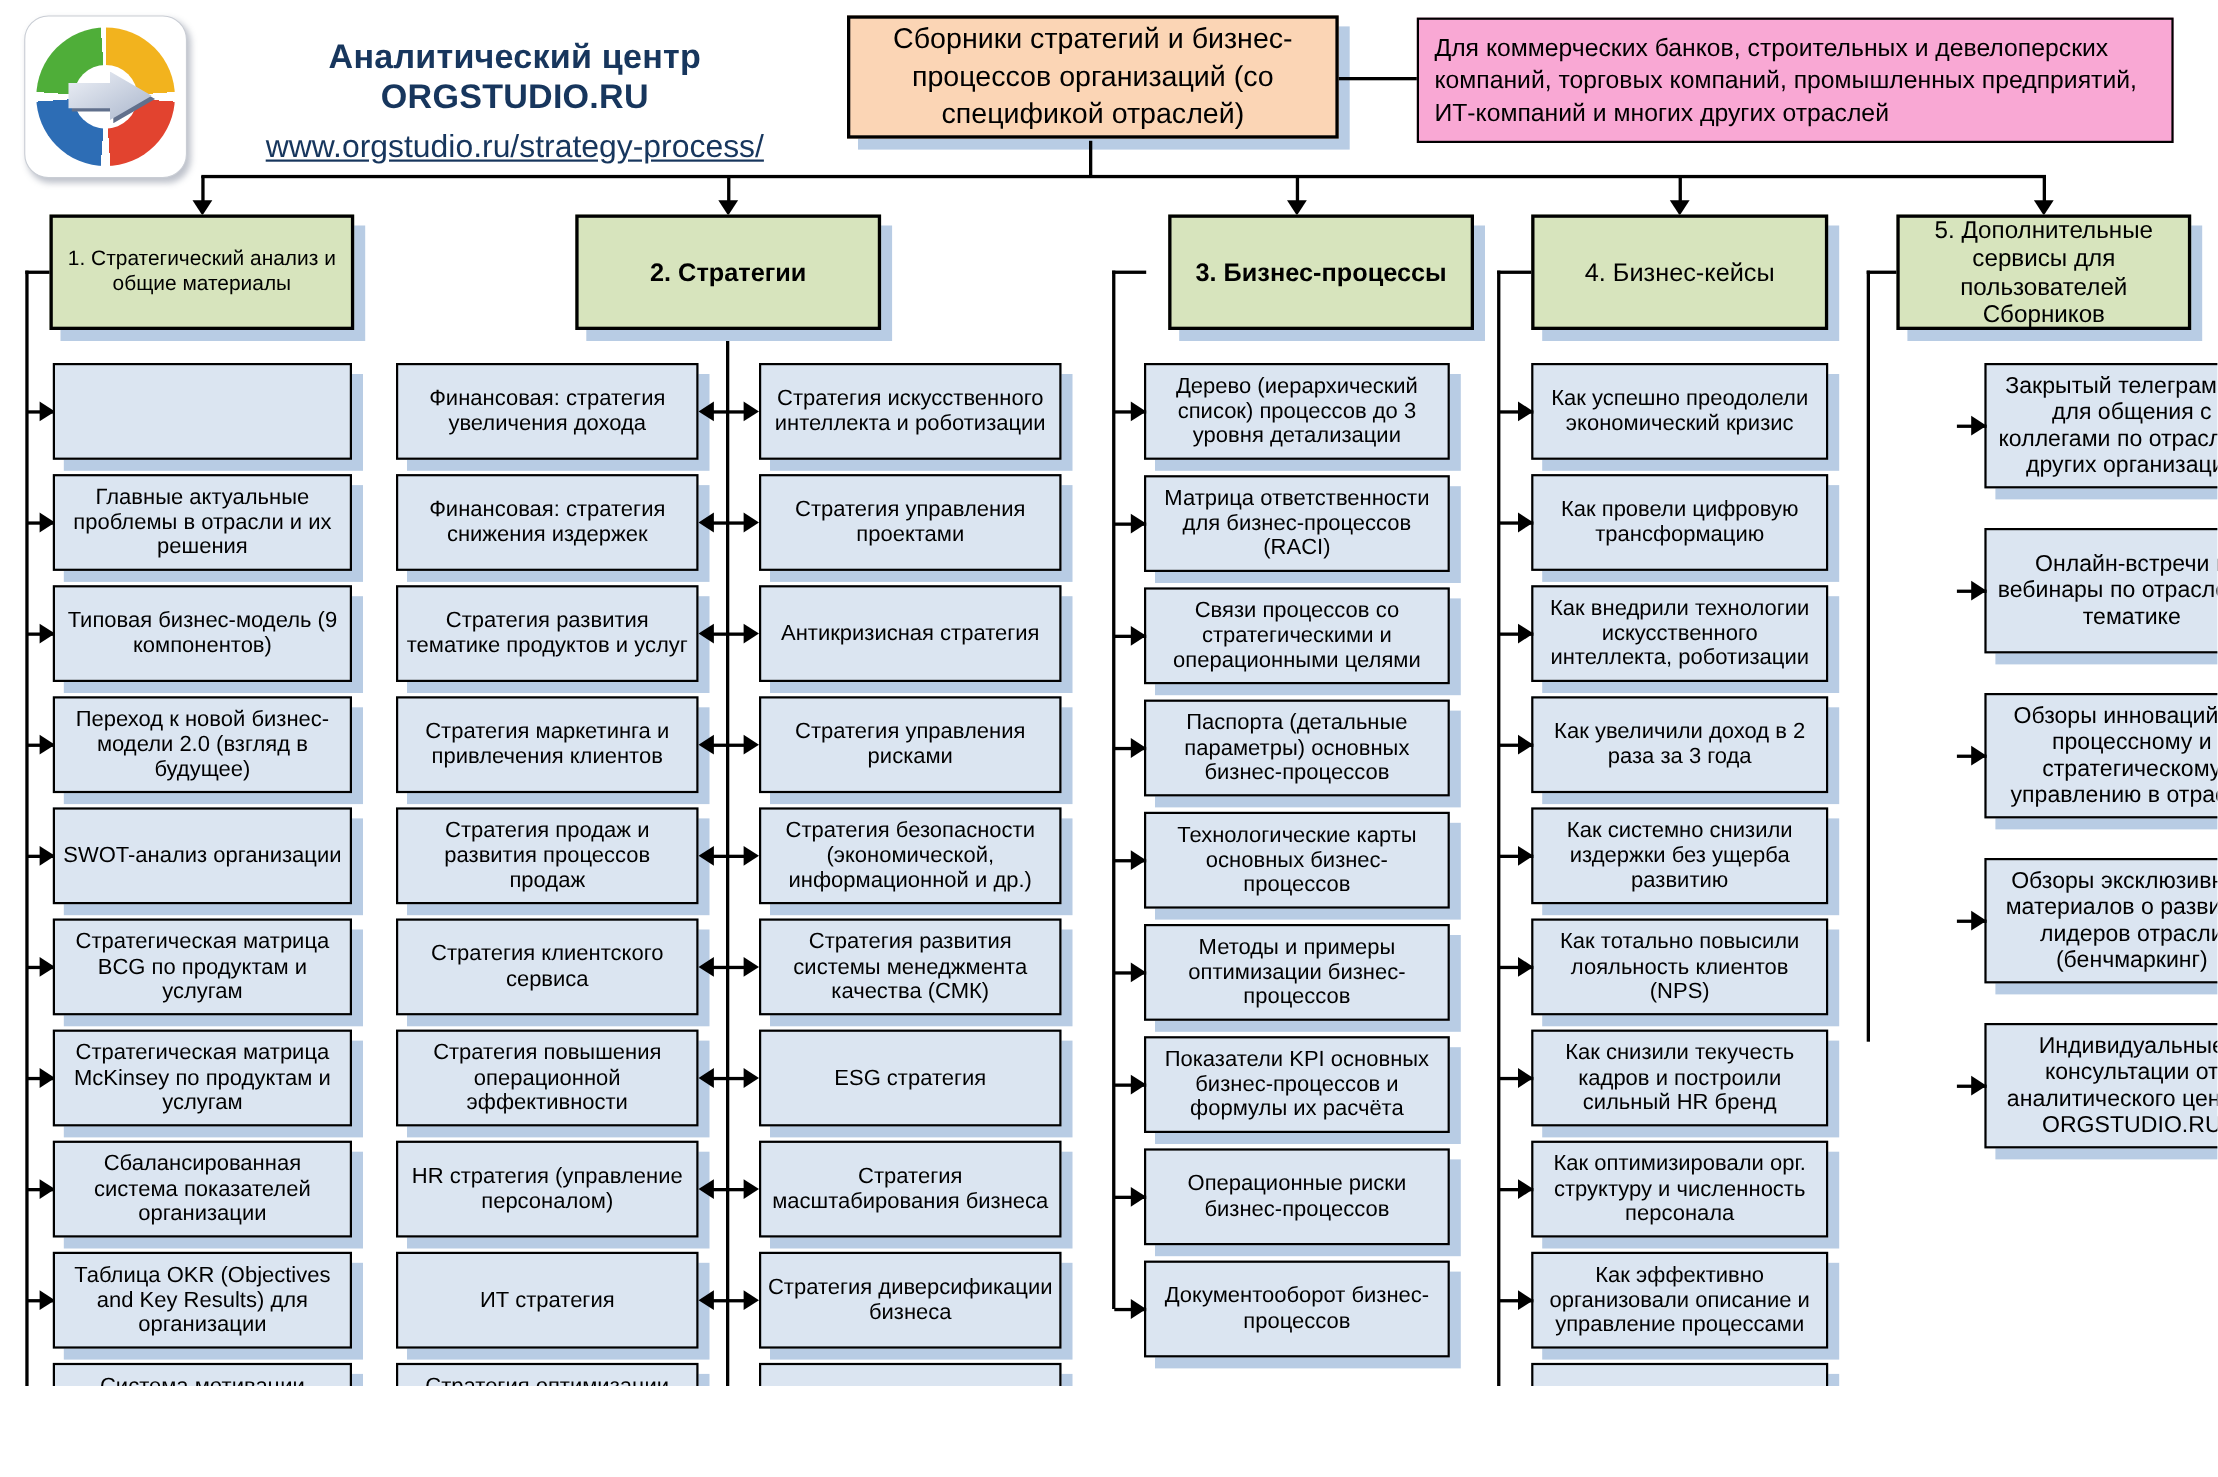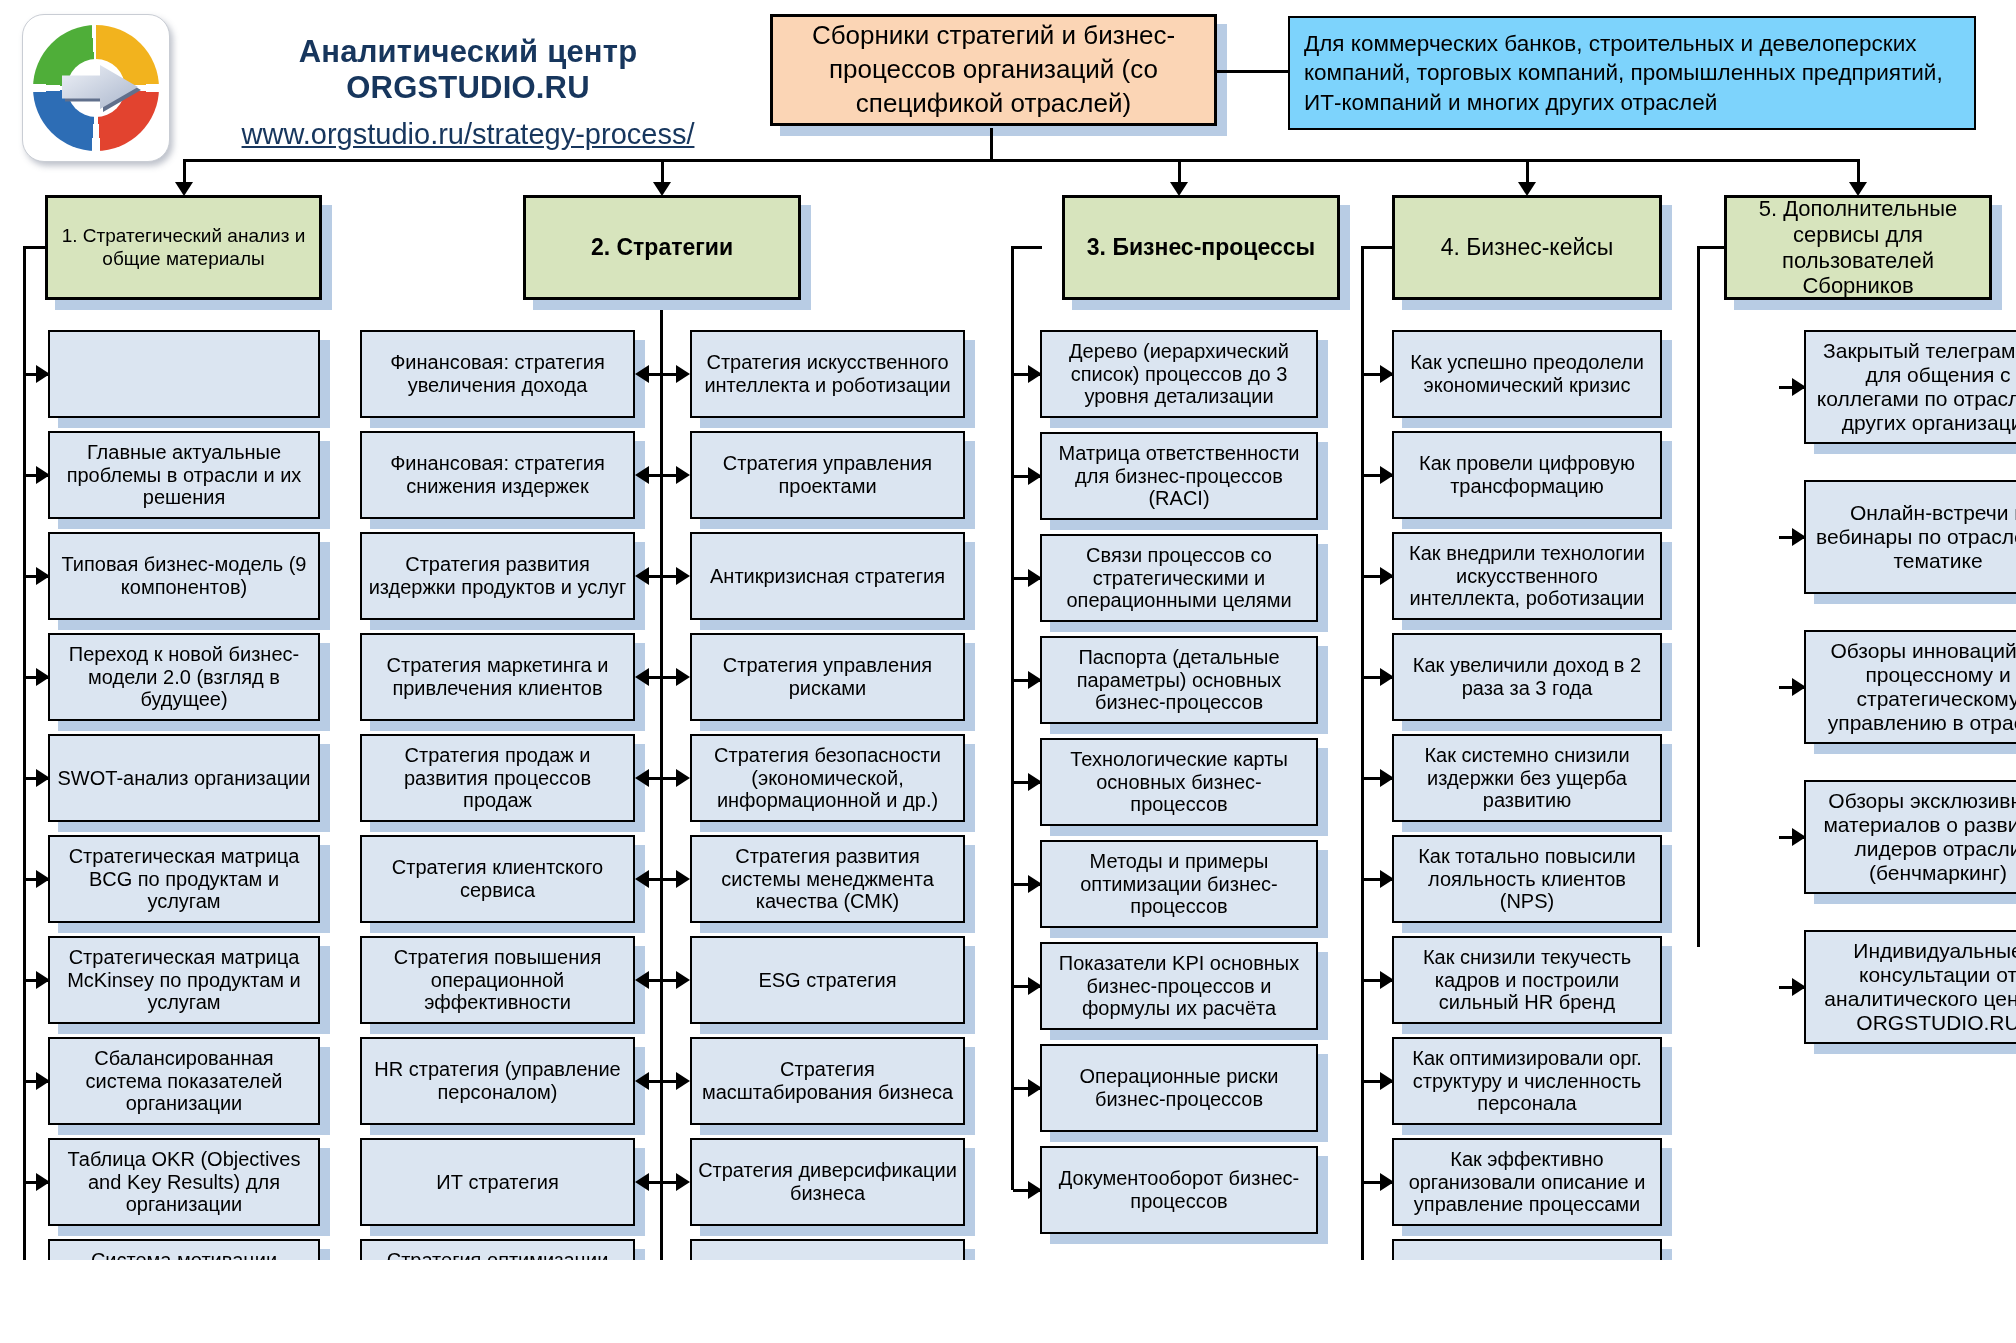--- a/index.html
+++ b/index.html
@@ -27,21 +27,21 @@
   .brand{position:absolute;left:176px;top:34px;width:584px;text-align:center;}
   .brand-name{font-size:31px;font-weight:bold;color:var(--navy,#17365D);letter-spacing:.2px;}
   .brand-url{display:inline-block;margin-top:12px;font-size:29px;color:var(--navy,#17365D);
              text-decoration:underline;cursor:pointer;}
   
   .root-box{position:absolute;left:770px;top:14px;width:447px;height:112px;box-sizing:border-box;
     background:var(--orange,#FBD5B5);border:3px solid #000;box-shadow:10px 10px 0 var(--shadow,#B8CCE4);
     display:flex;align-items:center;justify-content:center;text-align:center;
     font-size:26px;line-height:1.3;padding:2px 10px;}
   .aud-box{position:absolute;left:1288px;top:16px;width:688px;height:114px;box-sizing:border-box;
-    background:#7dd3fc;border:2px solid #000;display:flex;align-items:center;
+    background:#f9a8d4;border:2px solid #000;display:flex;align-items:center;
     font-size:22.5px;line-height:1.3;padding:6px 14px;text-align:left;}
   
   .ln{position:absolute;background:#000;}
   #link-line{left:1217px;top:70px;width:71px;height:3px;}
   #trunk-v{left:990px;top:128px;width:3px;height:33px;}
   #trunk-h{left:183px;top:159px;width:1677px;height:3px;}
   #sp1{left:23px;top:246px;width:3px;height:1037px;}
   #sp2{left:660px;top:298px;width:3px;height:985px;}
   #sp3{left:1011px;top:246px;width:3px;height:944px;}
   #sp4{left:1361px;top:246px;width:3px;height:1037px;}
@@ -220,21 +220,21 @@
 
   <div class="items" id="c2l">
 
   <div class="item">
       <span class="item-text">Финансовая: стратегия увеличения дохода</span>
     </div>
       <div class="item">
       <span class="item-text">Финансовая: стратегия снижения издержек</span>
     </div>
       <div class="item">
-      <span class="item-text">Стратегия развития издержки продуктов и услуг</span>
+      <span class="item-text">Стратегия развития тематике продуктов и услуг</span>
     </div>
       <div class="item">
       <span class="item-text">Стратегия маркетинга и привлечения клиентов</span>
     </div>
       <div class="item">
       <span class="item-text">Стратегия продаж и развития процессов продаж</span>
     </div>
       <div class="item">
       <span class="item-text">Стратегия клиентского сервиса</span>
     </div>

